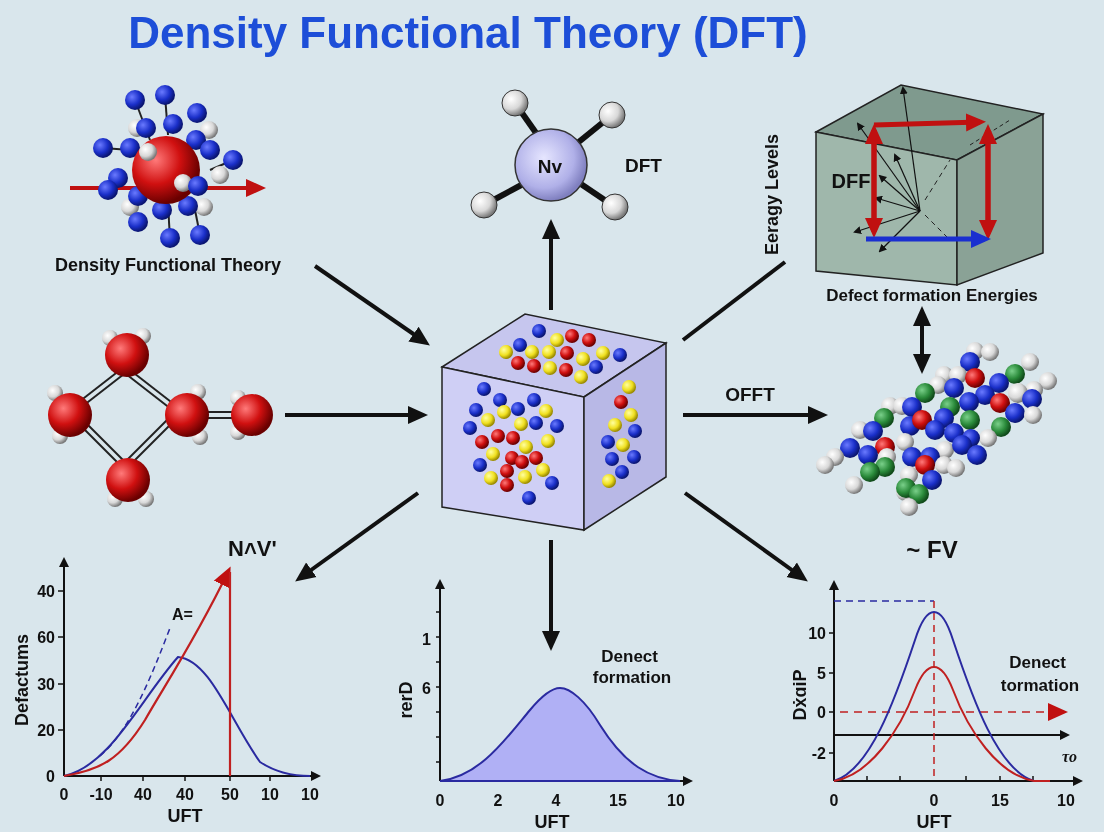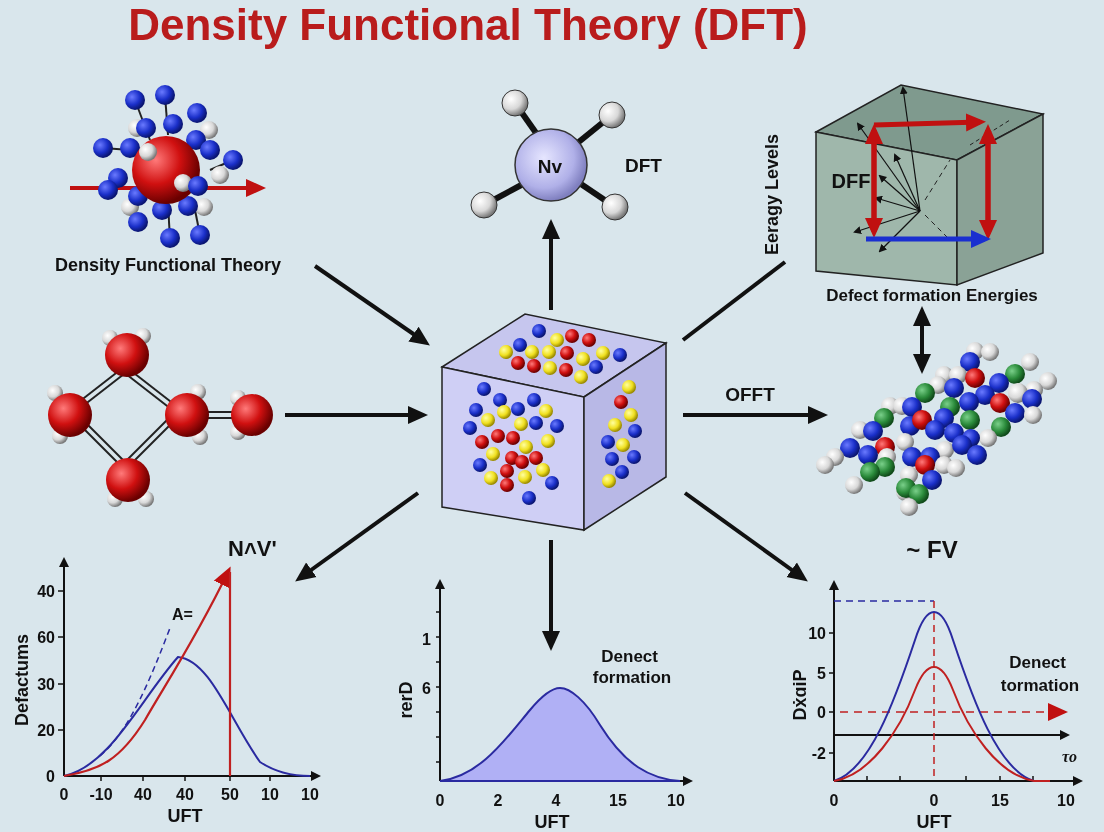--- a/index.html
+++ b/index.html
@@ -1,17 +1,17 @@
 <!DOCTYPE html>
 <html><head>
 <meta charset="utf-8">
 <style>
   html,body{margin:0;padding:0;}
   body{width:1104px;height:832px;background:#d9e6ec;font-family:"Liberation Sans",sans-serif;position:relative;overflow:hidden;}
-  .title{position:absolute;left:0;top:0;width:936px;text-align:center;font-weight:bold;font-size:44px;color:#b91c1c;letter-spacing:0px;}
+  .title{position:absolute;left:0;top:8px;width:936px;text-align:center;font-weight:bold;font-size:44px;color:#1d4ed8;letter-spacing:0px;}
   svg.main{position:absolute;left:0;top:0;}
 </style>
 </head>
 <body>
 
 <div class="title">Density  Functional Theory (DFT)</div>
 
 <svg class="main" width="1104" height="832" viewBox="0 0 1104 832">
   <defs>
     <radialGradient id="gBlue" cx="35%" cy="35%" r="65%">

